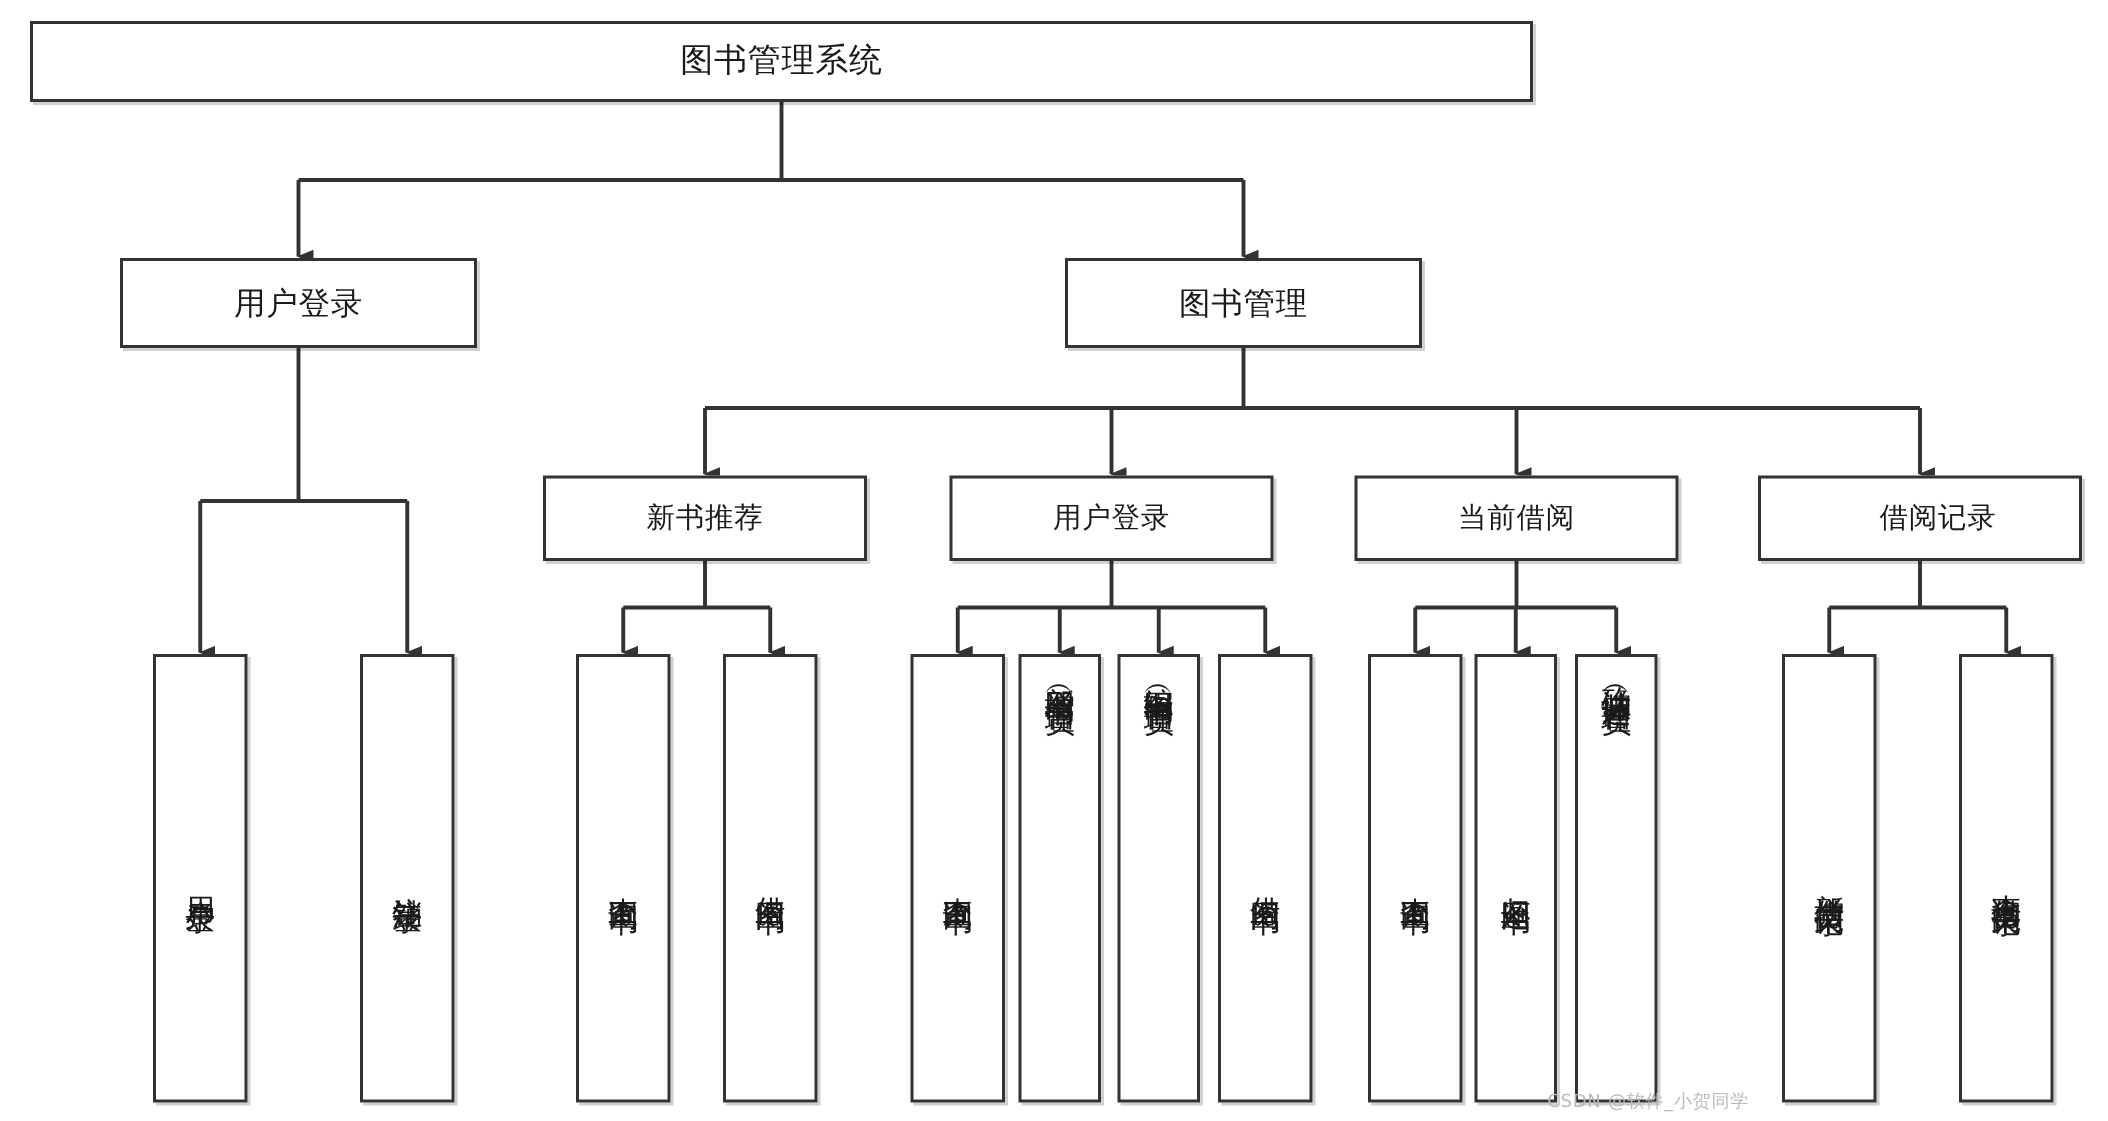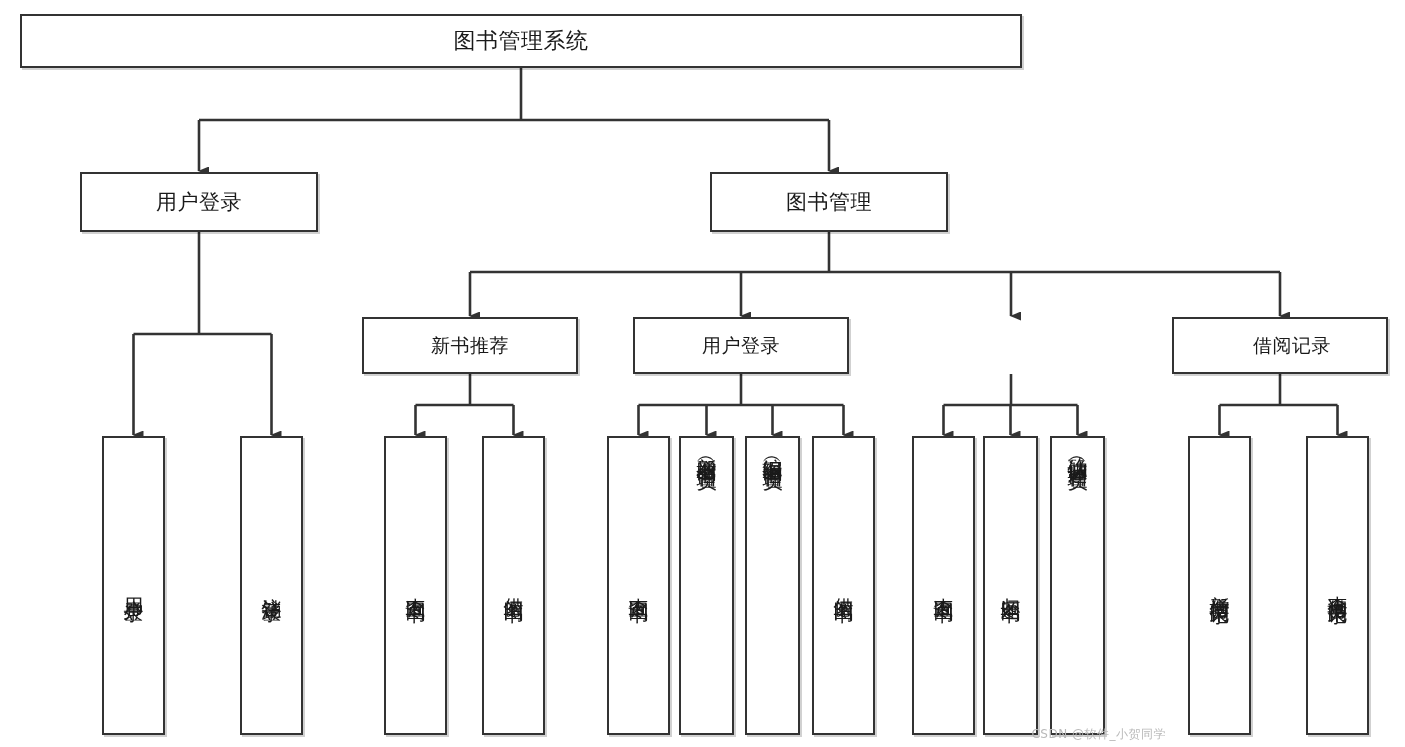--- a/index.html
+++ b/index.html
@@ -131,20 +131,23 @@
   <div class="node-box lvl1" style="left: 710px; top: 172px; width: 238px; height: 60px;">
     <span class="node-label">图书管理</span>
   </div>
 
   <div class="node-box lvl2" style="left: 362px; top: 317px; width: 216px; height: 57px;">
     <span class="node-label">新书推荐</span>
   </div>
   <div class="node-box lvl2" style="left: 633px; top: 317px; width: 216px; height: 57px;">
     <span class="node-label">用户登录</span>
   </div>
+  <div class="node-box lvl2" style="left: 903px; top: 317px; width: 216px; height: 57px;">
+    <span class="node-label">当前借阅</span>
+  </div>
   <div class="node-box lvl2" style="left: 1172px; top: 317px; width: 216px; height: 57px; padding-left: 24px;">
     <span class="node-label">借阅记录</span>
   </div>
 
   <div class="node-box leaf centered" style="left: 102px; top: 436px; width: 63px; height: 299px;">
     <span class="node-label vertical">用户登录</span>
   </div>
   <div class="node-box leaf centered" style="left: 240px; top: 436px; width: 63px; height: 299px;">
     <span class="node-label vertical">注销登录</span>
   </div>

